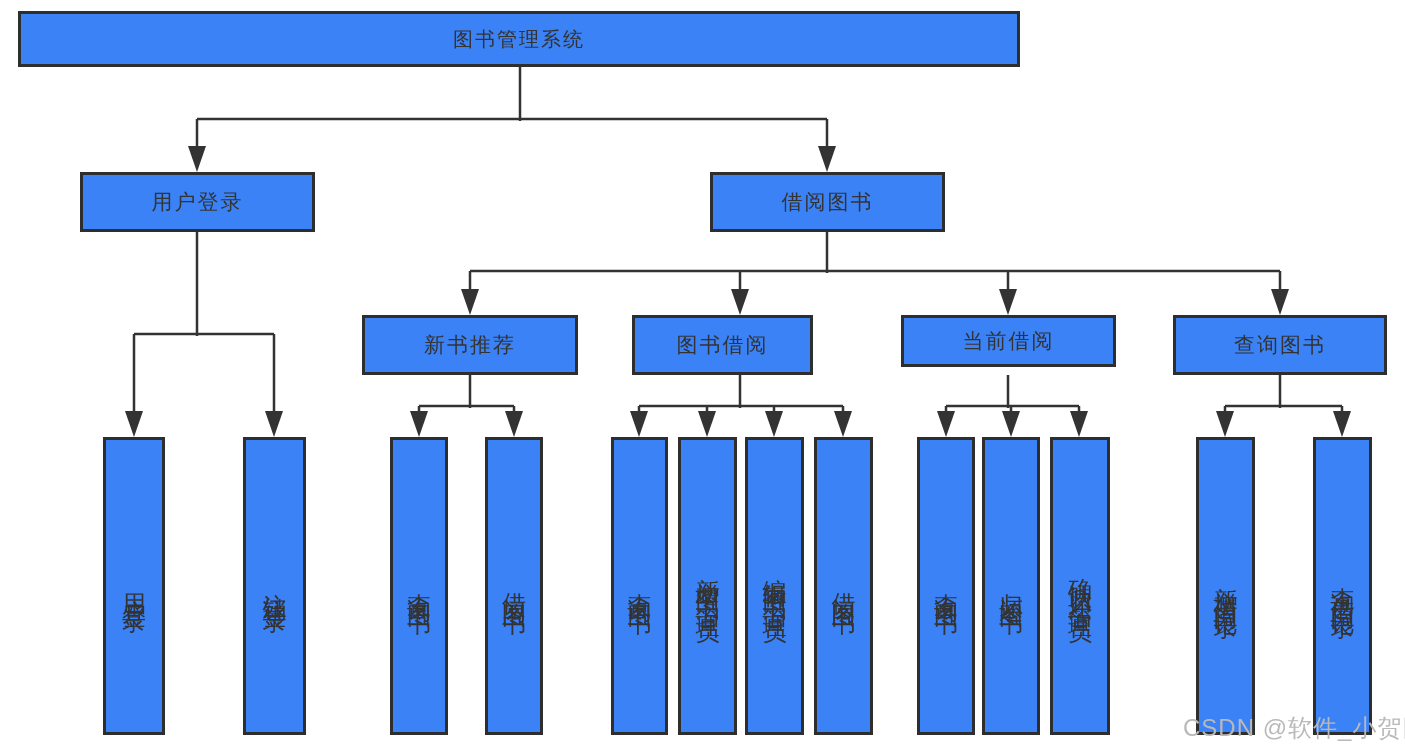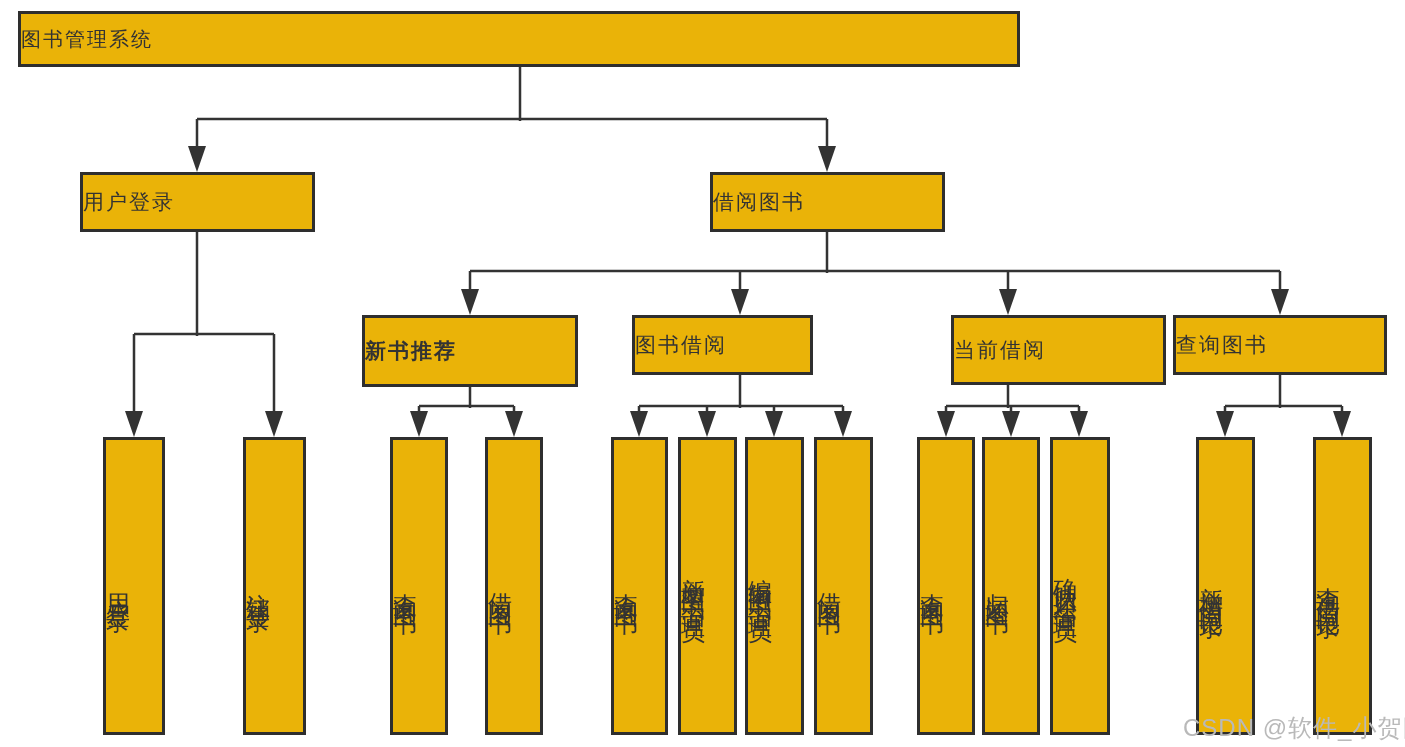--- a/index.html
+++ b/index.html
@@ -17,23 +17,23 @@
     overflow:hidden;
     font-family:"Liberation Sans","DejaVu Sans",sans-serif;
     color:var(--text-c);
   }
   .edges{position:absolute;left:0;top:0;width:1405px;height:747px;}
   .edge{stroke:var(--line-c);stroke-width:2.5;fill:none;}
   .arrow{fill:var(--line-c);stroke:none;}
   .node{
     position:absolute;
     box-sizing:border-box;
-    background:#eab308;
+    background:#3b82f6;
     border:3px solid var(--border-c);
-    display:flex;align-items:center;
+    display:flex;align-items:center;justify-content:center;
   }
   .node .lbl{
     font-size:21px;
     letter-spacing:2px;
     color:var(--text-c);
     white-space:nowrap;
   }
   .root .lbl{font-size:20px;}
   .leaf .lbl{
     writing-mode:vertical-lr;
@@ -111,27 +111,27 @@
     <span class="lbl">图书管理系统</span>
   </div>
 
   <div class="node" style="left:80px;top:172px;width:235px;height:60px;">
     <span class="lbl">用户登录</span>
   </div>
   <div class="node" style="left:710px;top:172px;width:235px;height:60px;">
     <span class="lbl">借阅图书</span>
   </div>
 
-  <div class="node" style="left:362px;top:315px;width:216px;height:72px;font-weight:bold;">
+  <div class="node" style="left:362px;top:315px;width:216px;height:60px;">
     <span class="lbl">新书推荐</span>
   </div>
   <div class="node" style="left:632px;top:315px;width:181px;height:60px;">
     <span class="lbl">图书借阅</span>
   </div>
-  <div class="node" style="left:951px;top:315px;width:215px;height:70px;">
+  <div class="node" style="left:901px;top:315px;width:215px;height:52px;">
     <span class="lbl">当前借阅</span>
   </div>
   <div class="node" style="left:1173px;top:315px;width:214px;height:60px;">
     <span class="lbl">查询图书</span>
   </div>
 
   <div class="node leaf" style="left:103px;top:437px;width:62px;height:298px;">
     <span class="lbl">用户登录</span>
   </div>
   <div class="node leaf" style="left:243px;top:437px;width:63px;height:298px;">

